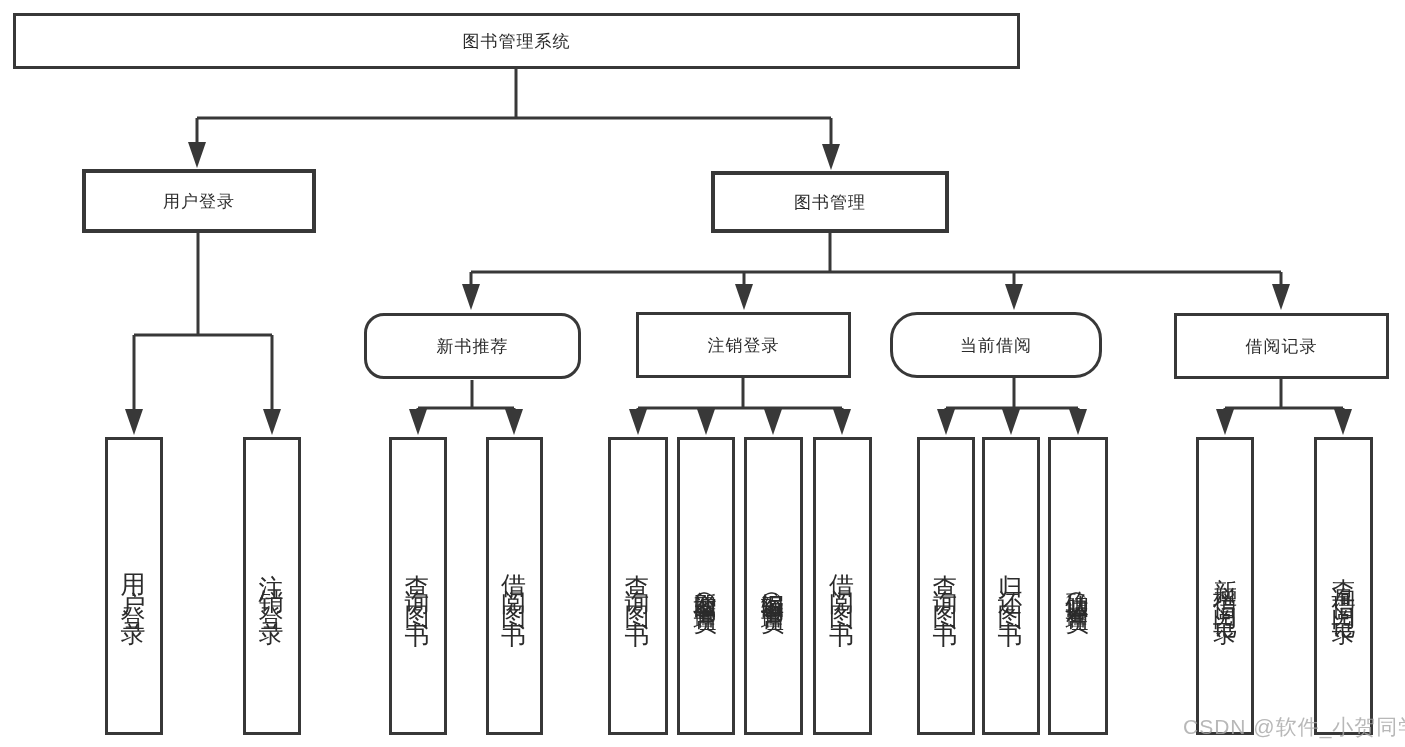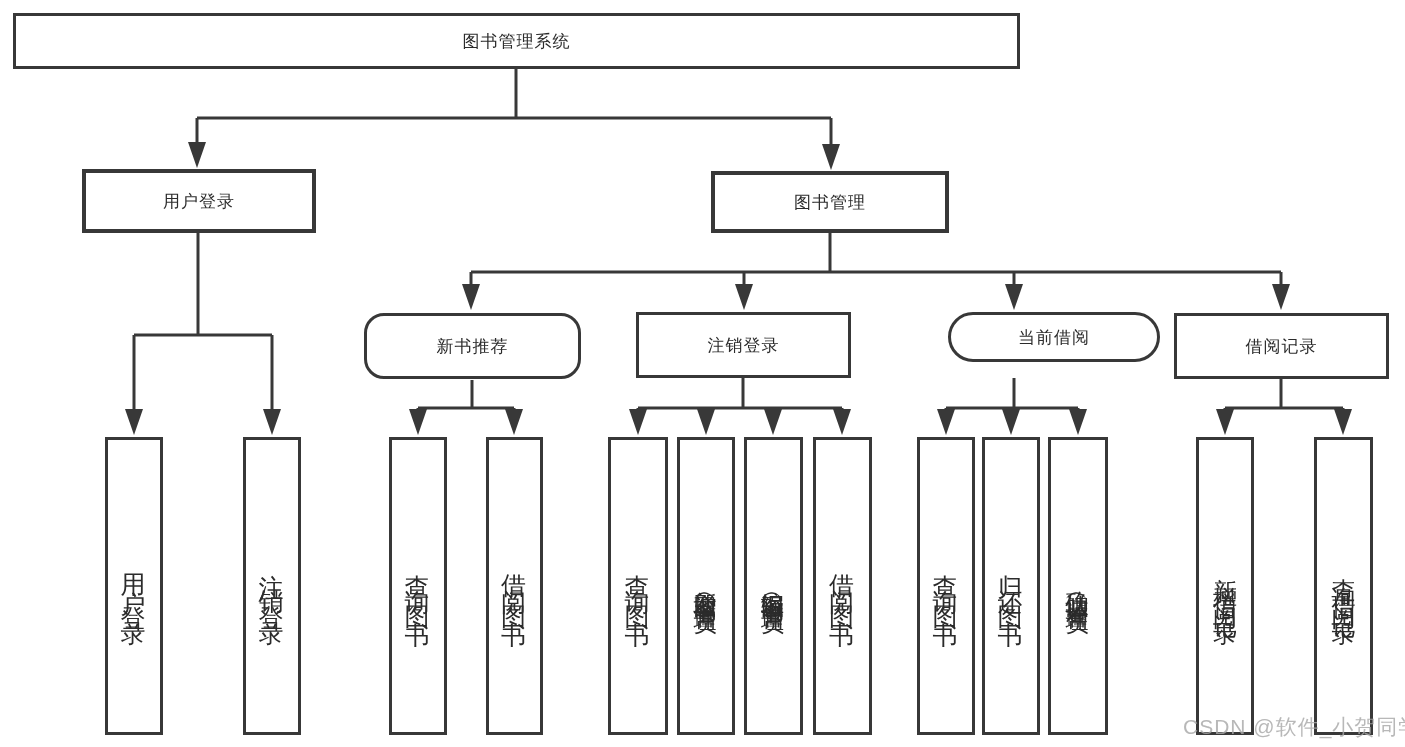--- a/index.html
+++ b/index.html
@@ -144,21 +144,21 @@
   <div class="hnode thick" style="left:711px; top:171px; width:238px; height:62px;justify-content:center;">
     <span>图书管理</span>
   </div>
 
   <div class="hnode" style="left:364px; top:313px; width:217px; height:66px;border-radius:20px;">
     <span>新书推荐</span>
   </div>
   <div class="hnode" style="left:636px; top:312px; width:215px; height:66px;">
     <span>注销登录</span>
   </div>
-  <div class="hnode" style="left:948px; top:312px; width:212px; height:50px;border-radius:27px;">
+  <div class="hnode" style="left:890px; top:312px; width:212px; height:66px;border-radius:27px;">
     <span>当前借阅</span>
   </div>
   <div class="hnode" style="left:1174px; top:313px; width:215px; height:66px;">
     <span>借阅记录</span>
   </div>
 
   <div class="vnode sz-s" style="left:105px; width:58px;">
     <span>用户登录</span>
   </div>
   <div class="vnode sz-s" style="left:243px; width:58px;">

